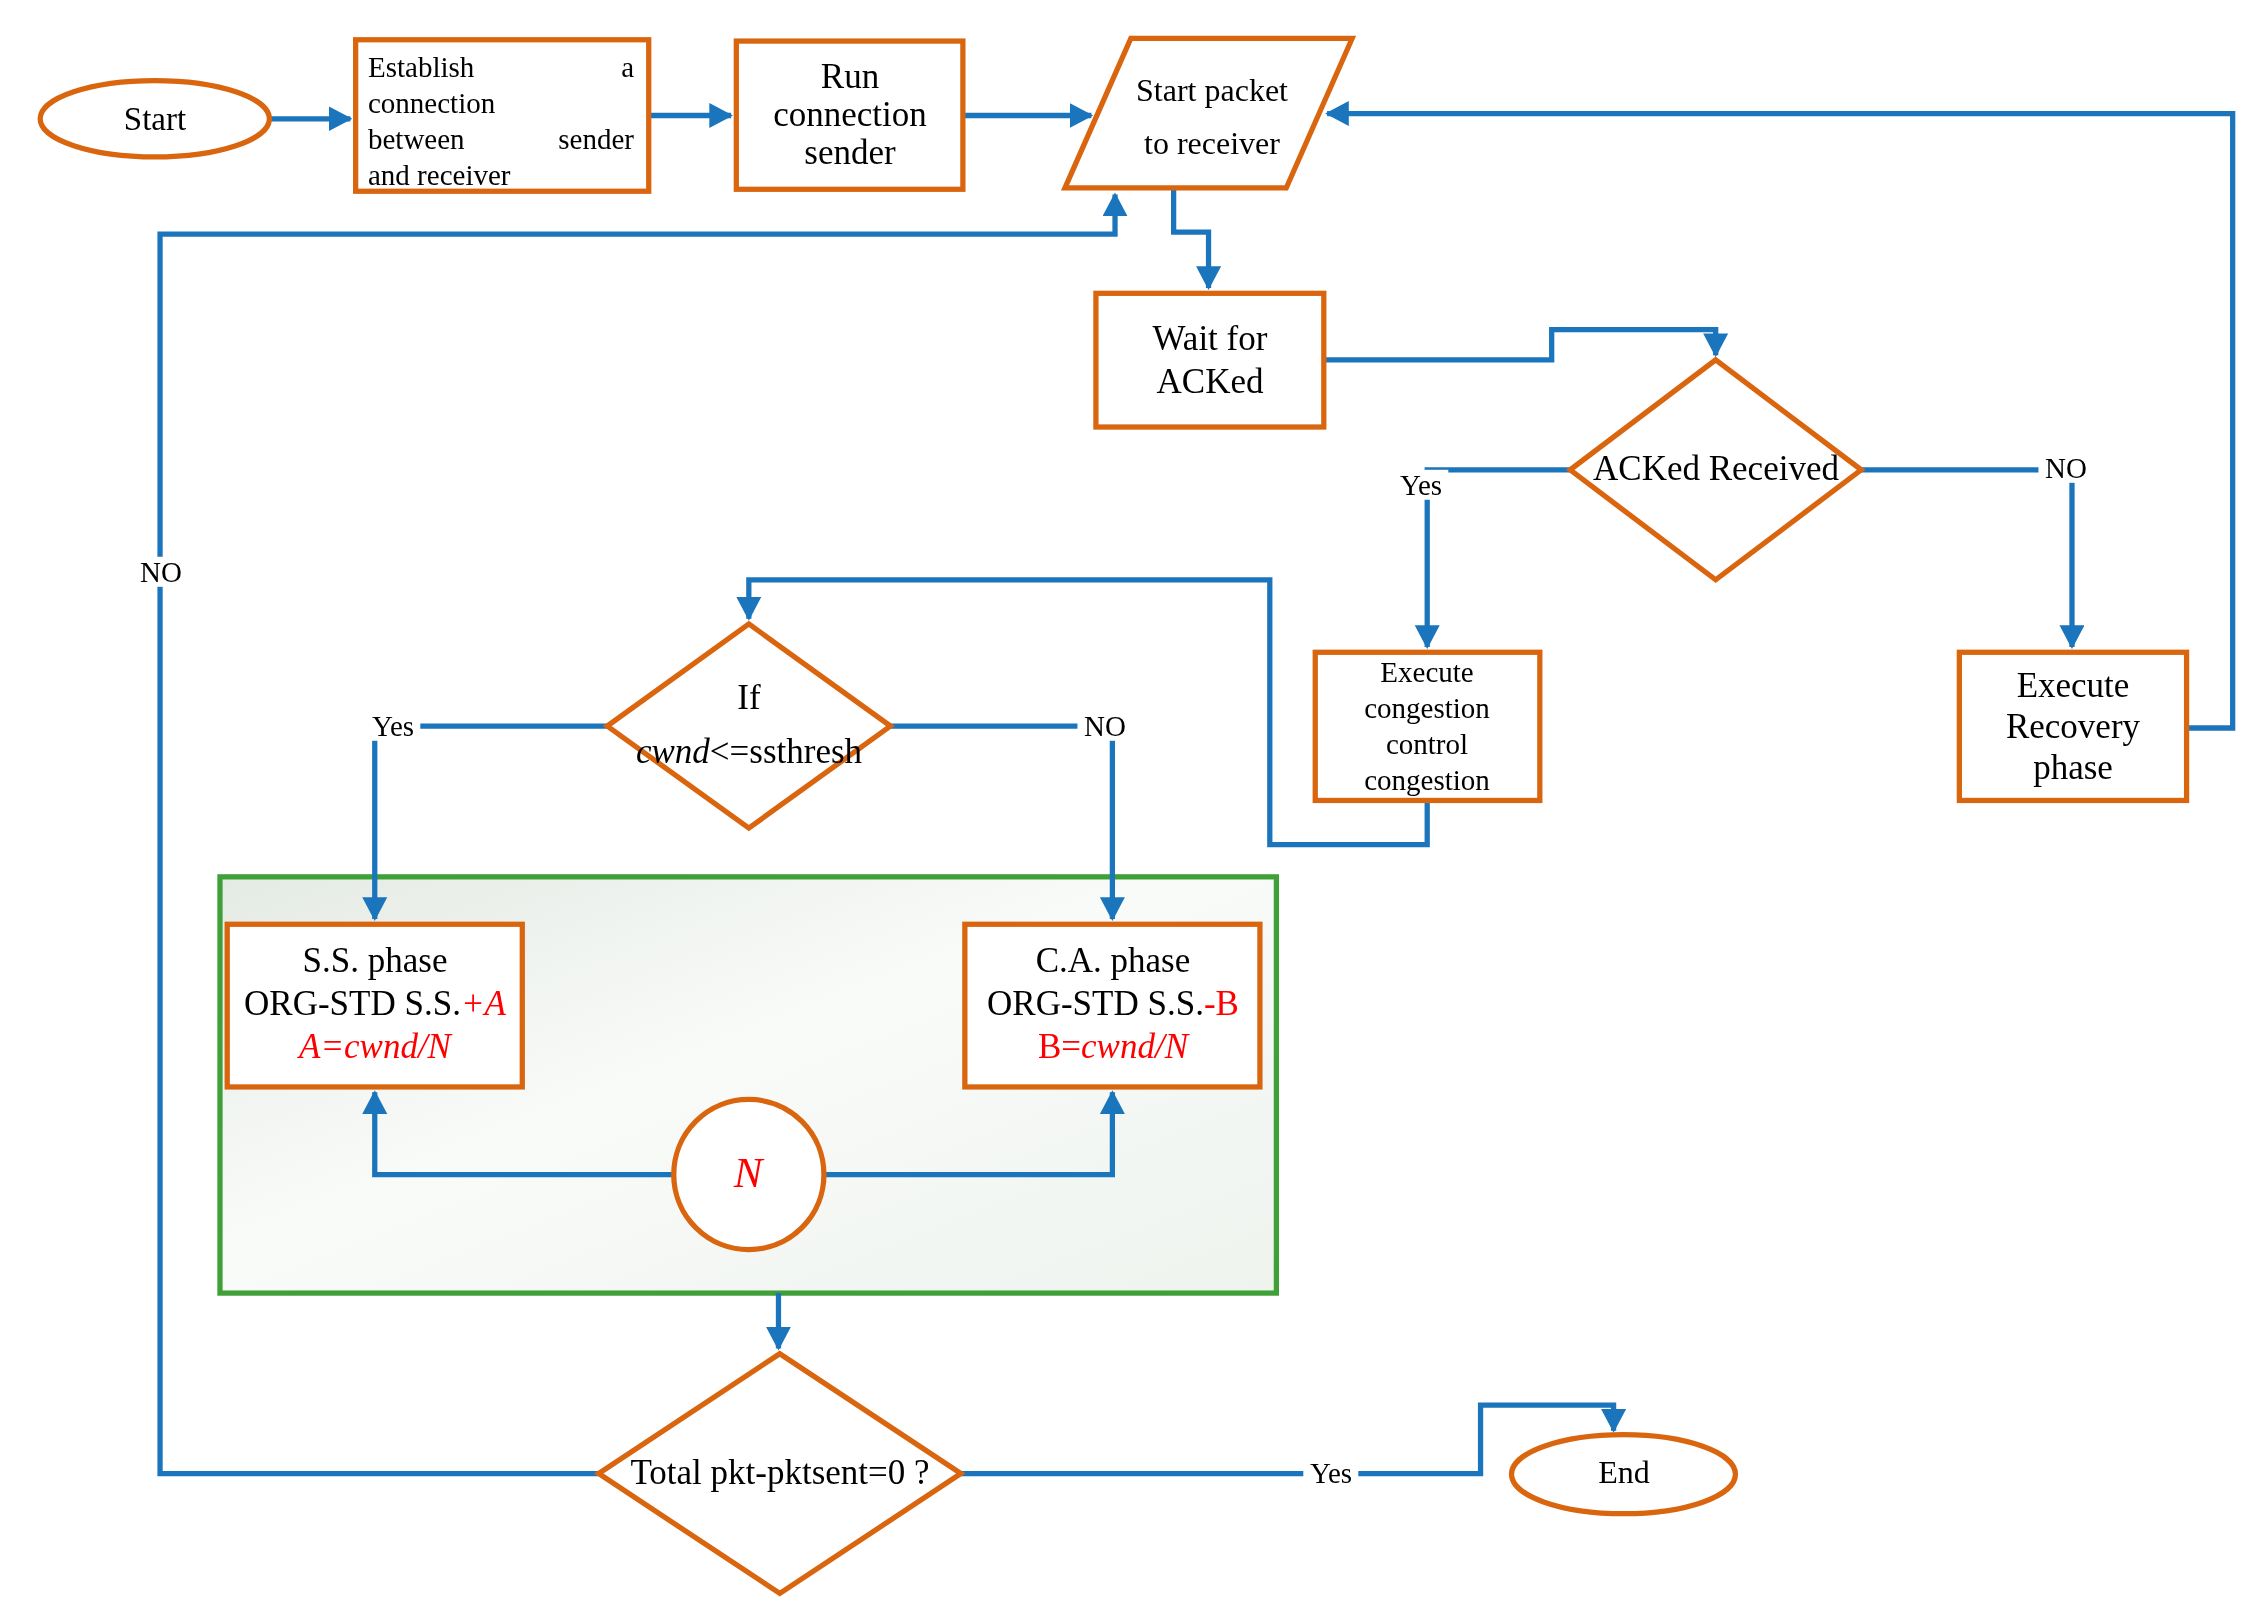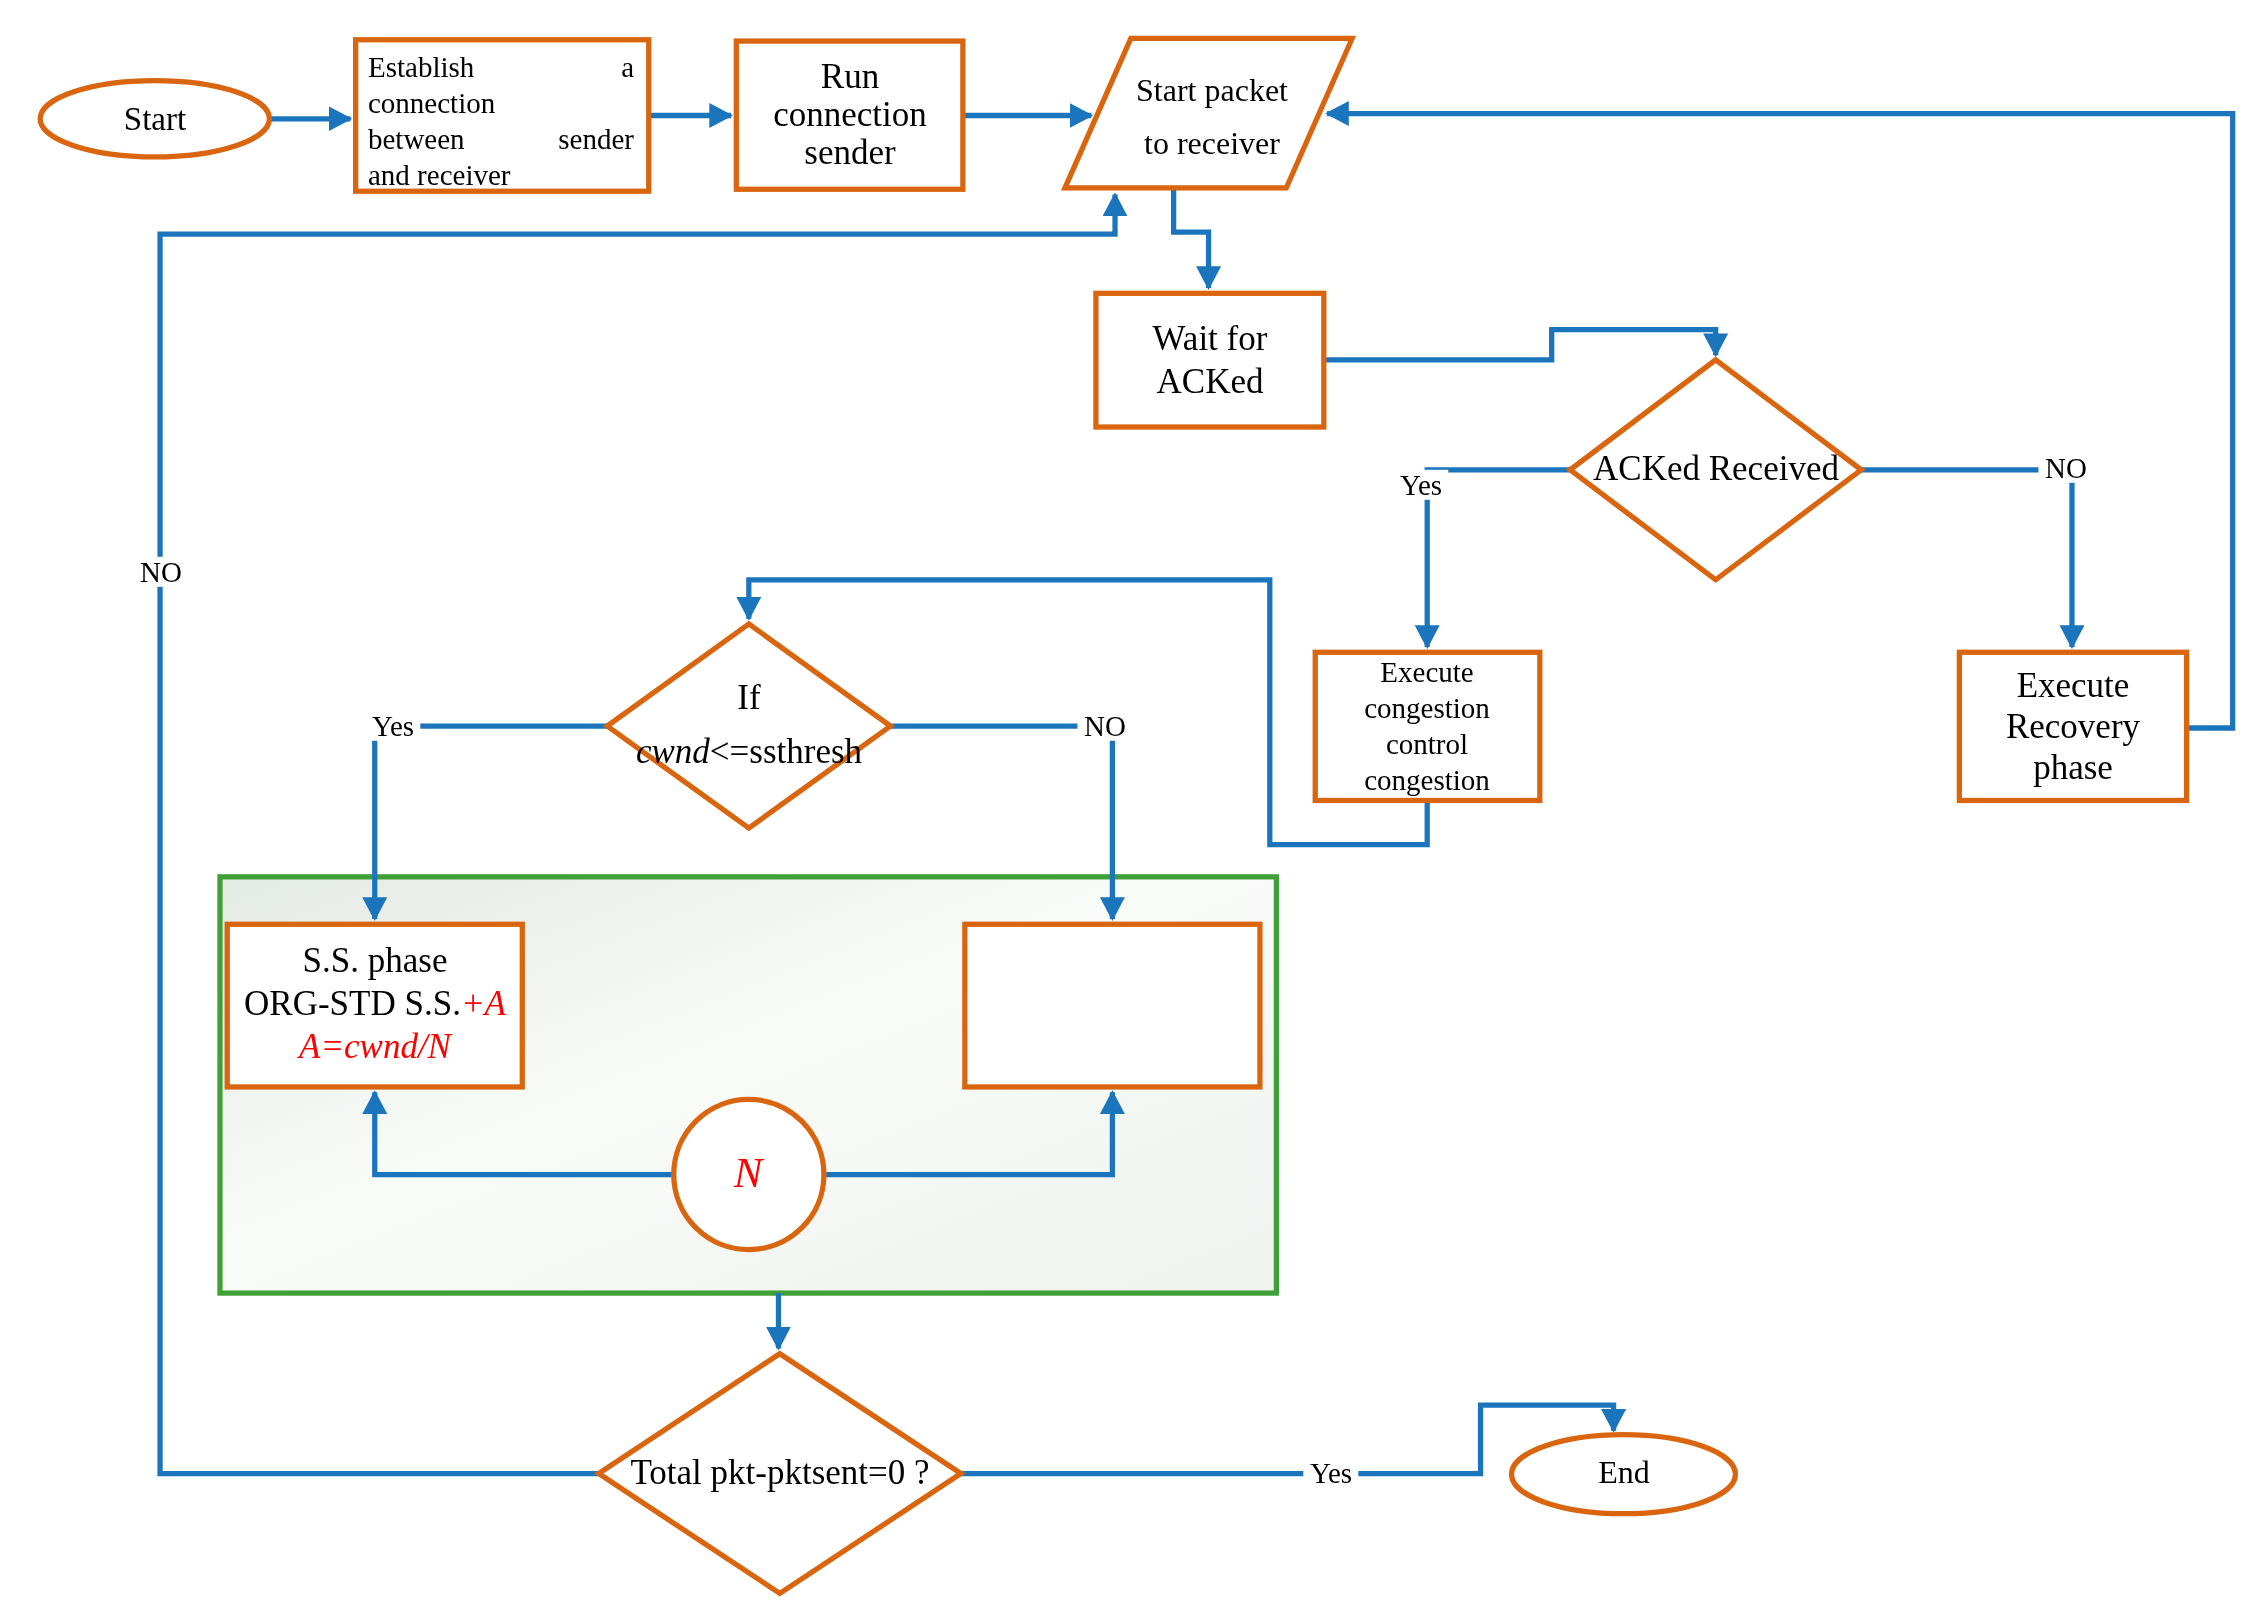--- a/index.html
+++ b/index.html
@@ -121,20 +121,25 @@
   <span class="ml">If</span>
   <span class="ml"><span class="it">cwnd</span><span>&lt;=ssthresh</span></span>
 </div>
 
 <div class="lbl" style="left:375px;top:1003px;line-height:43px;">
   <span class="ml">S.S. phase</span>
   <span class="ml"><span>ORG-STD S.S.</span><span class="red it">+A</span></span>
   <span class="ml red it">A=cwnd/N</span>
 </div>
 
+<div class="lbl" style="left:1113px;top:1003px;line-height:43px;">
+  <span class="ml">C.A. phase</span>
+  <span class="ml"><span>ORG-STD S.S.</span><span class="red">-B</span></span>
+  <span class="ml"><span class="red">B=</span><span class="red it">cwnd/N</span></span>
+</div>
 
 <div class="lbl red it" style="left:748px;top:1173px;font-size:43px;">N</div>
 
 <div class="lbl" style="left:780px;top:1473px;">Total pkt-pktsent=0 ?</div>
 
 <div class="lbl" style="left:1624px;top:1473px;font-size:32px;">End</div>
 
 <div class="lbl tag" style="left:1421px;top:485px;font-size:29px;">Yes</div>
 <div class="lbl tag" style="left:2066px;top:468px;font-size:29px;">NO</div>
 <div class="lbl tag" style="left:393px;top:726px;font-size:29px;">Yes</div>

